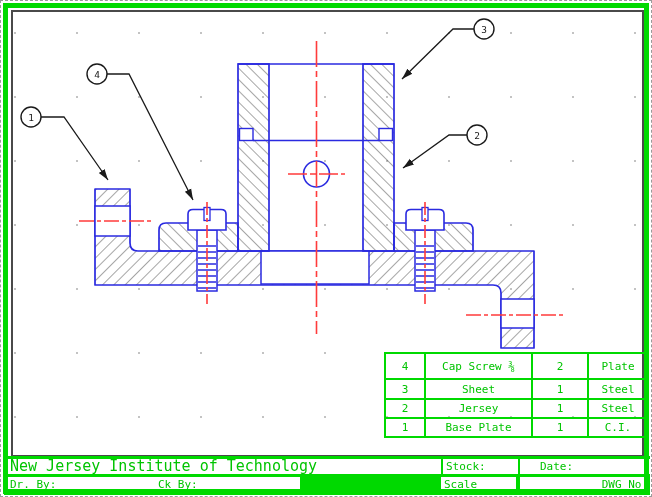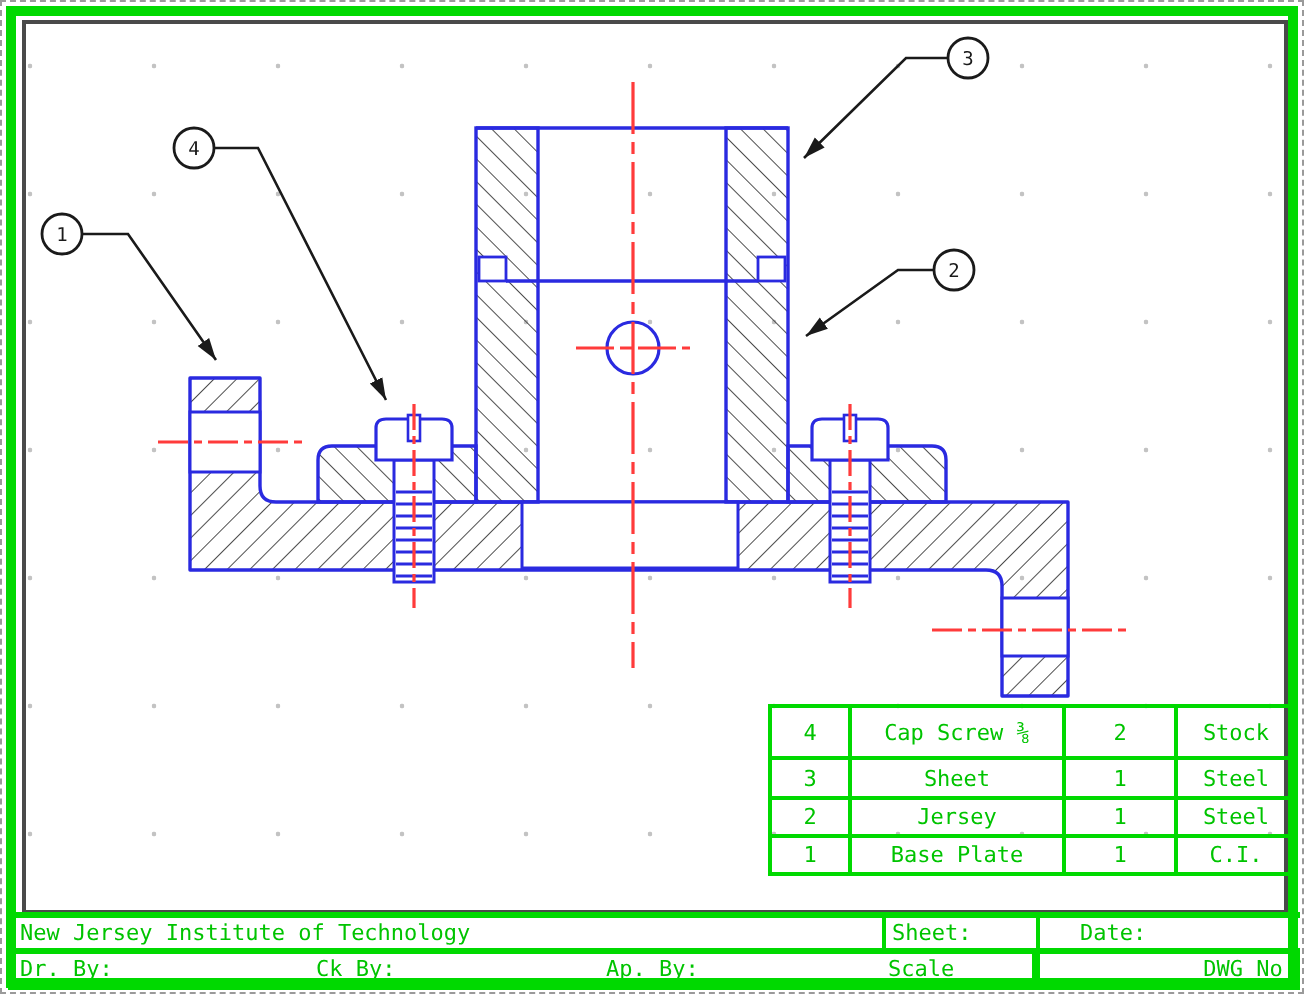--- a/index.html
+++ b/index.html
@@ -11,21 +11,21 @@
       background-size:62px 64px;background-position:33px 53px;}
   svg.drawing{position:absolute;left:0;top:0;width:652px;height:497px;}
   
   .parts-table{position:absolute;left:383px;top:351px;border-collapse:collapse;table-layout:fixed;}
   .parts-table td{border:2px solid #00d900;color:#00c400;font-size:11px;text-align:center;
       vertical-align:middle;padding:0;overflow:hidden;white-space:nowrap;background:transparent;}
   
   .title-strip{position:absolute;left:3px;top:455px;width:646px;height:39px;background:#00d900;}
   .tb-cell{position:absolute;background:#fff;color:#00c400;font-size:11px;line-height:15px;
       padding-left:3px;white-space:nowrap;overflow:hidden;}
-  .tb-big{font-size:11px;}
+  .tb-big{font-size:15px;}
 </style>
 </head>
 <body>
 
 <div class="page">
   <div class="viewport"></div>
 
   <svg class="drawing" viewBox="0 0 652 497">
     <defs>
       <pattern id="hP" patternUnits="userSpaceOnUse" width="8" height="8" patternTransform="rotate(45)">
@@ -111,21 +111,21 @@
         <col style="width:40px">
         <col style="width:107px">
         <col style="width:56px">
         <col style="width:60px">
       </colgroup>
     <tbody>
         <tr style="height:26px">
       <td>4</td>
       <td>Cap Screw ⅜</td>
       <td>2</td>
-      <td>Stock</td>
+      <td>Plate</td>
     </tr>
     <tr style="height:20px">
       <td>3</td>
       <td>Sheet</td>
       <td>1</td>
       <td>Steel</td>
     </tr>
     <tr style="height:19px">
       <td>2</td>
       <td>Jersey</td>
@@ -136,23 +136,22 @@
       <td>1</td>
       <td>Base Plate</td>
       <td>1</td>
       <td>C.I.</td>
     </tr>
   </tbody>
     </table>
 
   <div class="title-strip">
     <div class="tb-cell tb-big" style="left:3px;top:3px;width:431px;height:15px;">New Jersey Institute of Technology</div>
-    <div class="tb-cell" style="left:439px;top:3px;width:72px;height:15px;">Sheet:</div>
+    <div class="tb-cell" style="left:439px;top:3px;width:72px;height:15px;">Stock:</div>
     <div class="tb-cell" style="left:516px;top:3px;width:125px;height:15px;padding-left:20px;">Date:</div>
     <div class="tb-cell" style="left:151px;top:21px;width:142px;height:14px;">Ck By:</div>
     <div class="tb-cell" style="left:3px;top:21px;width:145px;height:14px;">Dr. By:</div>
-    <div class="tb-cell" style="left:296px;top:21px;width:138px;height:14px;">Ap. By:</div>
     <div class="tb-cell" style="left:437px;top:21px;width:72px;height:14px;">Scale</div>
     <div class="tb-cell" style="left:516px;top:21px;width:125px;height:14px;text-align:right;">DWG No:</div>
   </div>
 
   <div class="green-frame"></div>
 </div>
 
 </body></html>

